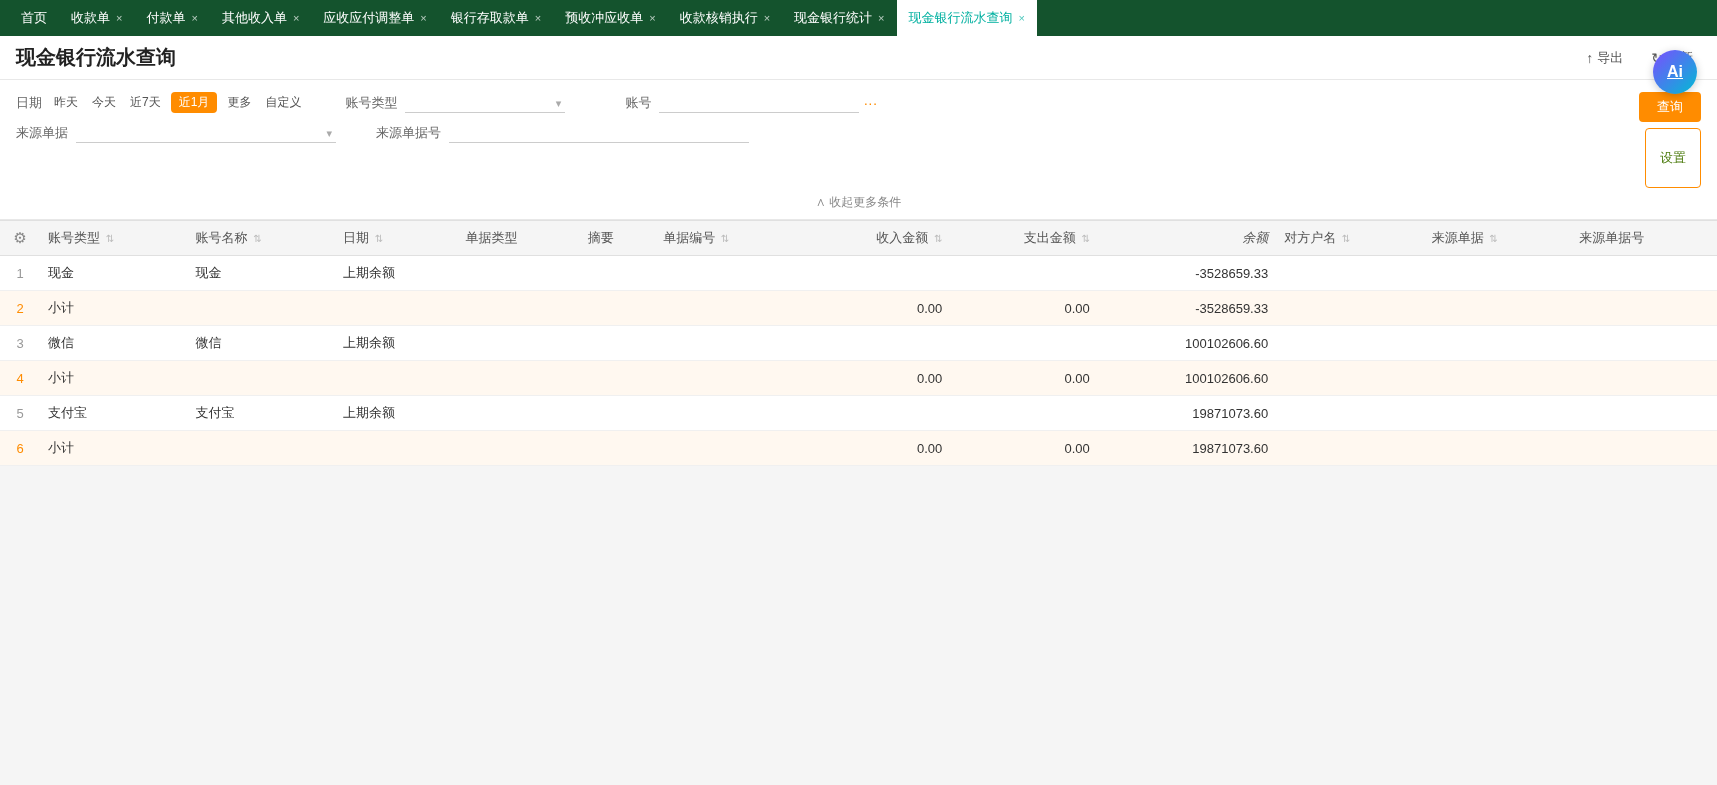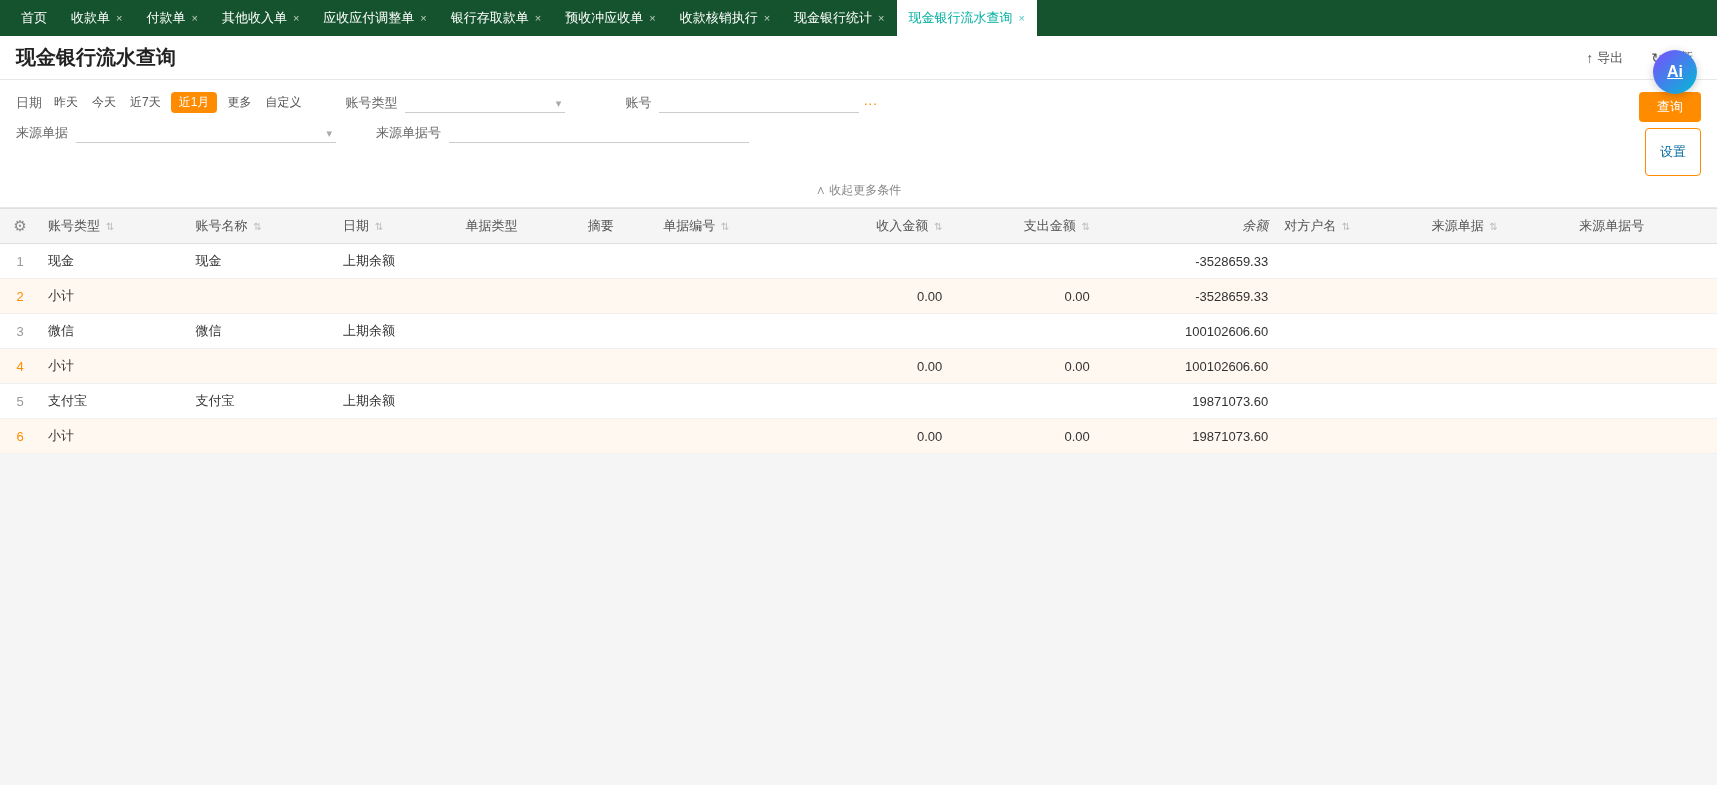--- a/index.html
+++ b/index.html
@@ -162,24 +162,24 @@
       border: none;
       border-radius: 4px;
       padding: 6px 18px;
       font-size: 13px;
       cursor: pointer;
       display: block;
       margin-bottom: 6px;
     }
     .btn-settings {
       background: #fff;
-      color: #0369a1;
+      color: #4d7c0f;
       border: 1px solid #ff8c00;
       border-radius: 4px;
-      padding: 14px 14px;
+      padding: 20px 14px;
       font-size: 13px;
       cursor: pointer;
       display: block;
       margin-left: 31px;
     }
     .source-doc-num-input {
       border: none;
       border-bottom: 1px solid #ccc;
       outline: none;
       font-size: 13px;

